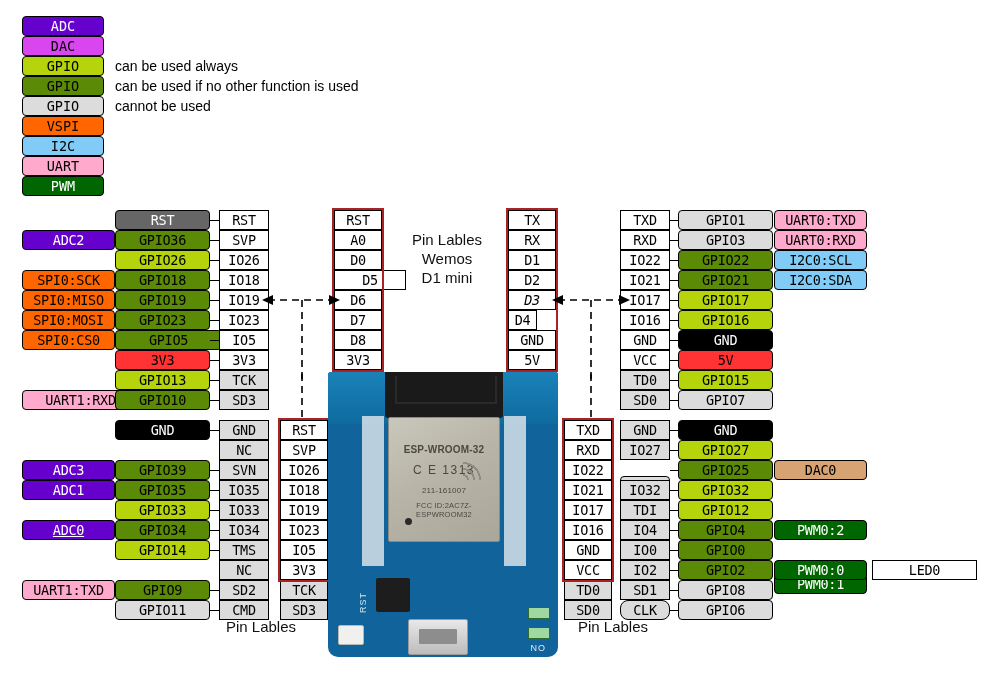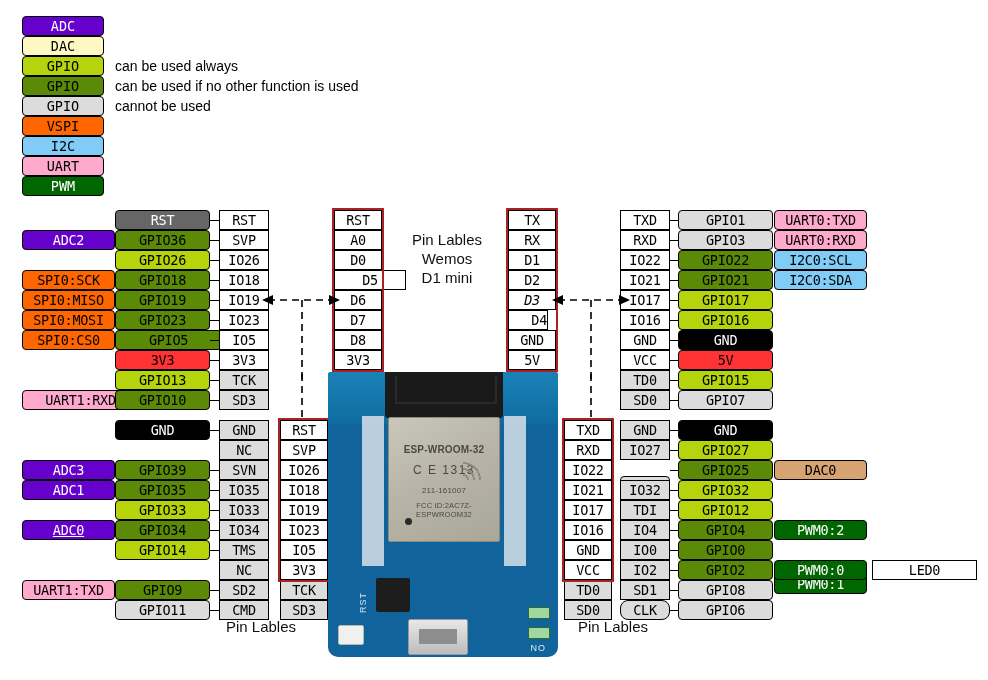--- a/index.html
+++ b/index.html
@@ -30,21 +30,21 @@
     color: #000;
     white-space: nowrap;
     overflow: hidden;
   }
   .chip.sq {
     border-radius: 0;
   }
 
   
   .c-adc   { background: #6600cc; color: #ffffff; }
-  .c-dac   { background: #fef9c3; color: #000000; }
+  .c-dac   { background: #d946ef; color: #000000; }
   .c-gpio1 { background: #b5d40b; color: #000000; }   
   .c-gpio2 { background: #5b8a07; color: #000000; }   
   .c-gpio3 { background: #dcdcdc; color: #000000; }   
   .c-vspi  { background: #ff6600; color: #000000; }
   .c-i2c   { background: #80ccf7; color: #000000; }
   .c-uart  { background: #ffaacc; color: #000000; }
   .c-pwm   { background: #006600; color: #ffffff; }
   .c-rst   { background: #666666; color: #ffffff; }
   .c-gnd   { background: #000000; color: #ffffff; }
   .c-3v3   { background: #ff3333; color: #000000; }
@@ -277,21 +277,21 @@
       <div class="chip c-white sq" style="left: 334px; top: 270px; width: 72px; border-radius: 0px;">D5</div>
       <div class="chip c-white sq" style="left: 334px; top: 290px; width: 48px; border-radius: 0px;">D6</div>
       <div class="chip c-white sq" style="left: 334px; top: 310px; width: 48px; border-radius: 0px;">D7</div>
       <div class="chip c-white sq" style="left: 334px; top: 330px; width: 48px; border-radius: 0px;">D8</div>
       <div class="chip c-white sq" style="left: 334px; top: 350px; width: 48px; border-radius: 0px;">3V3</div>
       <div class="chip c-white sq" style="left: 508px; top: 210px; width: 48px; border-radius: 0px;">TX</div>
       <div class="chip c-white sq" style="left: 508px; top: 230px; width: 48px; border-radius: 0px;">RX</div>
       <div class="chip c-white sq" style="left: 508px; top: 250px; width: 48px; border-radius: 0px;">D1</div>
       <div class="chip c-white sq" style="left: 508px; top: 270px; width: 48px; border-radius: 0px;">D2</div>
       <div class="chip c-white sq" style="left: 508px; top: 290px; width: 48px; border-radius: 0px; font-style: italic;">D3</div>
-      <div class="chip c-white sq" style="left: 508px; top: 310px; width: 40px; border-radius: 0px; text-align: right;">D4</div>
+      <div class="chip c-white sq" style="left: 508px; top: 310px; width: 29px; border-radius: 0px;">D4</div>
       <div class="chip c-white sq" style="left: 508px; top: 330px; width: 48px; border-radius: 0px;">GND</div>
       <div class="chip c-white sq" style="left: 508px; top: 350px; width: 48px; border-radius: 0px;">5V</div>
       <div class="chip c-white sq" style="left: 280px; top: 420px; width: 48px; border-radius: 0px;">RST</div>
       <div class="chip c-white sq" style="left: 280px; top: 440px; width: 48px; border-radius: 0px;">SVP</div>
       <div class="chip c-white sq" style="left: 280px; top: 460px; width: 48px; border-radius: 0px;">IO26</div>
       <div class="chip c-white sq" style="left: 280px; top: 480px; width: 48px; border-radius: 0px;">IO18</div>
       <div class="chip c-white sq" style="left: 280px; top: 500px; width: 48px; border-radius: 0px;">IO19</div>
       <div class="chip c-white sq" style="left: 280px; top: 520px; width: 48px; border-radius: 0px;">IO23</div>
       <div class="chip c-white sq" style="left: 280px; top: 540px; width: 48px; border-radius: 0px;">IO5</div>
       <div class="chip c-white sq" style="left: 280px; top: 560px; width: 48px; border-radius: 0px;">3V3</div>

